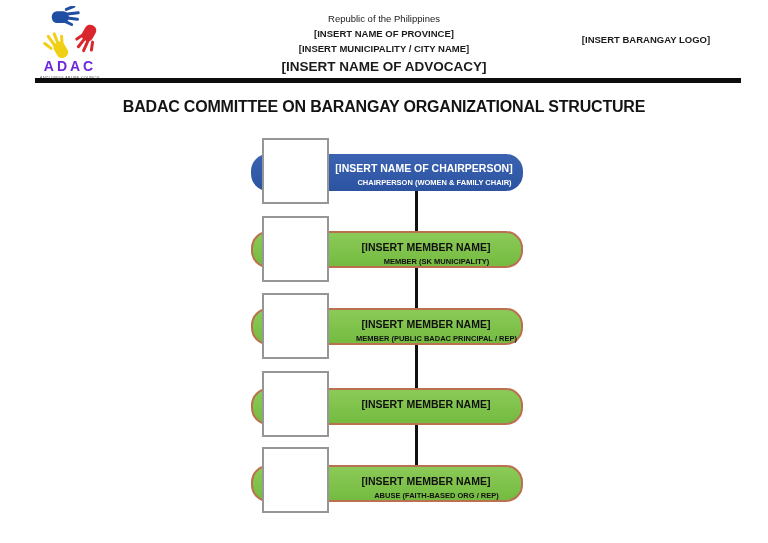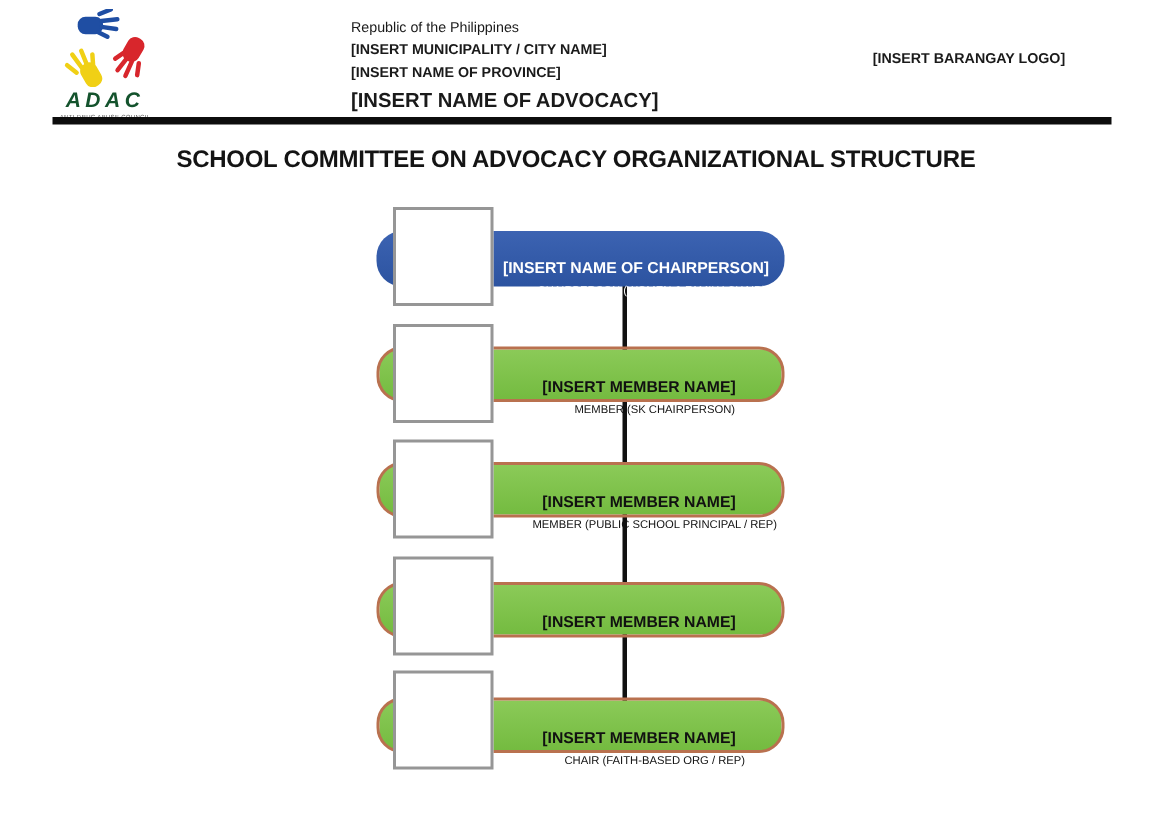--- a/index.html
+++ b/index.html
@@ -3,42 +3,42 @@
 <meta charset="utf-8">
 <style>
   html,body{margin:0;padding:0;background:#ffffff;}
   .page{
     position:relative; width:768px; height:543px; background:#ffffff;
     font-family:"Liberation Sans", sans-serif; overflow:hidden;
   }
   
   .adac-logo{position:absolute; left:36px; top:6px; width:68px; text-align:center;}
   .adac-logo svg{display:block; margin:0 auto;}
-  .adac-word{font-size:14px; font-weight:bold; letter-spacing:3px; color:#14532d; margin-top:0px;font-style:italic;}
+  .adac-word{font-size:14px; font-weight:bold; letter-spacing:3px; color:#6d28d9; margin-top:0px;}
   .adac-tagline{font-size:4px; letter-spacing:0.2px; color:#555; margin-top:1px; white-space:nowrap;}
-  .header-center{position:absolute; left:234px; top:12px; width:300px; text-align:left; color:#1a1a1a;}
+  .header-center{position:absolute; left:234px; top:12px; width:300px; text-align:center; color:#1a1a1a;}
   .h-line{font-size:9.5px; line-height:14.8px;}
   .h-bold{font-weight:bold;}
   .h-barangay{font-size:13.5px; font-weight:bold; margin-top:2px; line-height:18px;}
   .brgy-logo{position:absolute; left:571px; top:34px; width:150px; text-align:center;
     font-size:9.5px; font-weight:bold; color:#1a1a1a;}
   .rule{position:absolute; left:35px; top:78px; width:706px; height:4.5px; background:#0d0d0d;}
   
   .doc-title{position:absolute; left:0; top:98px; width:768px; text-align:center;
     font-size:16px; font-weight:bold; letter-spacing:-0.2px; color:#141414; margin:0;}
   
   .connector{position:absolute; left:415px; top:170px; width:3px; height:314px; background:#111; z-index:1;}
   .bar{position:absolute; left:251px; width:272px; height:37px; border-radius:17px;
     box-sizing:border-box; z-index:2;}
   .bar.chair{background:linear-gradient(#3c63b2,#2c53a0); }
   .bar.member{background:linear-gradient(#8bca58,#74bb40); border:2px solid #b9714f;}
-  .bar-text{margin-left:77px; width:192px; text-align:center; padding-top:19px;}
+  .bar-text{margin-left:77px; width:192px; text-align:center; padding-top:8px;}
   .chair .bar-text .name,.chair .bar-text .role{color:#ffffff;}
   .name{font-size:10.5px; font-weight:bold; color:#111; line-height:12px;}
-  .role{font-size:7.5px; font-weight:normal; color:#111; margin-top:4px; line-height:9px;margin-left:21px;}
+  .role{font-size:7.5px; font-weight:bold; color:#111; margin-top:4px; line-height:9px;margin-left:21px;}
   .photo{position:absolute; left:262px; width:63px; height:62px; background:#fff;
     border:2px solid #969696; z-index:3;}
   .b0{top:154px;} .p0{top:138px;}
   .b1{top:231px;} .p1{top:216px;}
   .b2{top:308px;} .p2{top:293px;}
   .b3{top:388px;} .p3{top:371px;}
   .b4{top:465px;} .p4{top:447px;}
 </style>
 </head>
 <body>
@@ -59,65 +59,65 @@
       <use href="#hand" fill="#1f4ea3"></use>
       <use href="#hand" fill="#d8262c" transform="rotate(120 50 42)"></use>
       <use href="#hand" fill="#f0d015" transform="rotate(240 50 42)"></use>
     </svg>
     <div class="adac-word">ADAC</div>
     <div class="adac-tagline">ANTI-DRUG ABUSE COUNCIL</div>
   </div>
 
   <div class="header-center">
     <div class="h-line">Republic of the Philippines</div>
+    <div class="h-line h-bold">[INSERT NAME OF PROVINCE]</div>
     <div class="h-line h-bold">[INSERT MUNICIPALITY / CITY NAME]</div>
-    <div class="h-line h-bold">[INSERT NAME OF PROVINCE]</div>
     <div class="h-barangay">[INSERT NAME OF ADVOCACY]</div>
   </div>
 
   <div class="brgy-logo">[INSERT BARANGAY LOGO]</div>
 
   <div class="rule"></div>
 
-  <h1 class="doc-title">SCHOOL COMMITTEE ON ADVOCACY ORGANIZATIONAL STRUCTURE</h1>
+  <h1 class="doc-title">BADAC COMMITTEE ON BARANGAY ORGANIZATIONAL STRUCTURE</h1>
 
   <div class="connector"></div>
 
   <div class="photo p0"></div>
   <div class="bar chair b0">
     <div class="bar-text">
       <div class="name">[INSERT NAME OF CHAIRPERSON]</div>
       <div class="role">CHAIRPERSON (WOMEN &amp; FAMILY CHAIR)</div>
     </div>
   </div>
 
   <div class="photo p1"></div>
   <div class="bar member b1">
     <div class="bar-text">
       <div class="name">[INSERT MEMBER NAME]</div>
-      <div class="role">MEMBER (SK CHAIRPERSON)</div>
+      <div class="role">MEMBER (SK MUNICIPALITY)</div>
     </div>
   </div>
 
   <div class="photo p2"></div>
   <div class="bar member b2">
     <div class="bar-text">
       <div class="name">[INSERT MEMBER NAME]</div>
-      <div class="role">MEMBER (PUBLIC SCHOOL PRINCIPAL / REP)</div>
+      <div class="role">MEMBER (PUBLIC BADAC PRINCIPAL / REP)</div>
     </div>
   </div>
 
   <div class="photo p3"></div>
   <div class="bar member b3">
     <div class="bar-text">
       <div class="name">[INSERT MEMBER NAME]</div>
     </div>
   </div>
 
   <div class="photo p4"></div>
   <div class="bar member b4">
     <div class="bar-text">
       <div class="name">[INSERT MEMBER NAME]</div>
-      <div class="role">CHAIR (FAITH-BASED ORG / REP)</div>
+      <div class="role">ABUSE (FAITH-BASED ORG / REP)</div>
     </div>
   </div>
 
 </div>
 
 </body></html>

